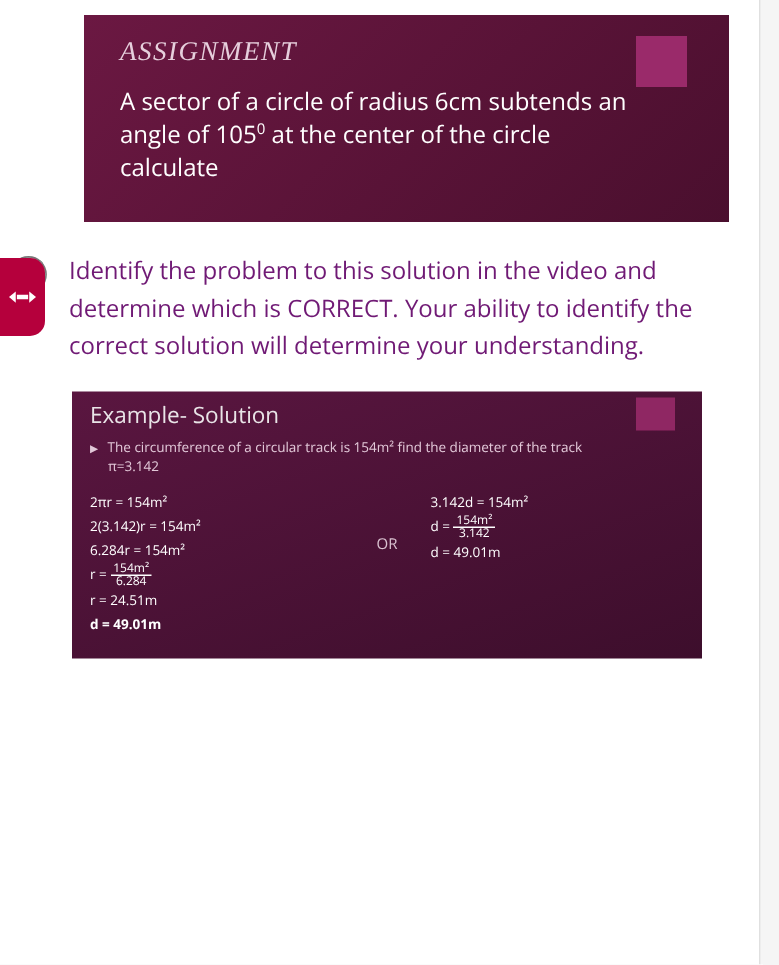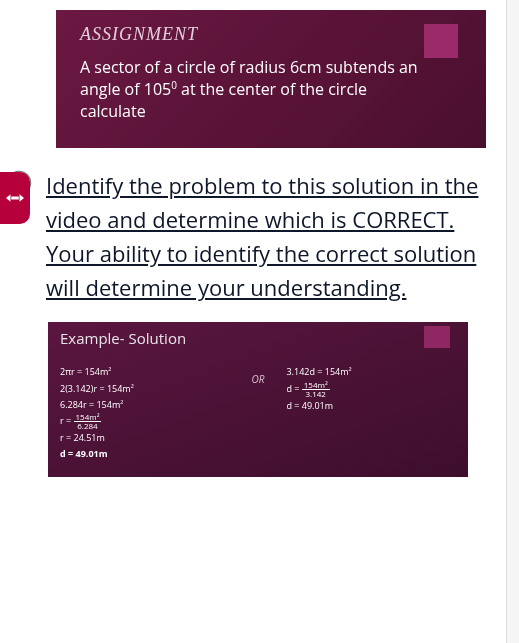--- a/index.html
+++ b/index.html
@@ -59,63 +59,61 @@
     margin: 10px 0 18px 0;
   }
   .gear-icon {
     width: 30px; height: 30px;
     flex: 0 0 30px;
     margin-left: -42px;
     display: flex; align-items: center; justify-content: center;
   }
   .gear-icon svg { width: 28px; height: 28px; }
   .instruction-text {
-    color: #0f172a;
-    font-size: 22px;
+    color: #701a75;
+    font-size: 16px;
     line-height: 1.55;
-    text-decoration: underline;
   }
   .slide2 {
     background: linear-gradient(160deg, #5a1640 0%, #3d0e2c 100%);
     color: #fff;
     padding: 6px 12px 14px 12px;
     position: relative;
     margin-left: 2px;
     width: 420px;
     font-size: 10px;
   }
   .slide2 .accent-sq2 {
     position: absolute;
     top: 4px; right: 18px;
     width: 26px; height: 22px;
     background: #8f2763;
   }
   .slide2-title {
     font-size: 15px;
     color: #e9e4e7;
-    margin-bottom: 16px;
+    margin-bottom: 4px;
     font-weight: 400;
   }
   .slide2-sub {
     font-size: 9px;
     color: #e2c8d8;
     margin-bottom: 10px;
   }
   .slide2-sub .tri { font-size: 7px; margin-right:4px; }
   .slide2-cols {
     display: flex;
     gap: 22px;
     font-size: 9px;
     line-height: 1.8;
   }
   .slide2-cols .col { flex: 1; }
   .slide2-cols .or {
     align-self: flex-start;
-    margin-top: 6px;
-    font-style: italic;
+    margin-top: 26px;
     font-size: 10px;
     color: #d9c2d0;
   }
   .slide2 .frac {
     display: inline-block;
     text-align: center;
     vertical-align: middle;
     font-size: 8px;
     line-height: 1;
   }
@@ -173,20 +171,25 @@
             <line x1="17.4" y1="6.6" x2="19.5" y2="4.5"></line>
           </g>
         </svg>
     </div>
     <div class="instruction-text">Identify the problem to this solution in the video and determine which is CORRECT. Your ability to identify the correct solution will determine your understanding.</div>
   </div>
 
   <div class="slide2">
     <div class="accent-sq2"></div>
     <div class="slide2-title">Example- Solution</div>
+    <div class="slide2-sub">
+      <span class="tri">▶</span>
+      <span>The circumference of a circular track is 154m² find the diameter of the track</span><br>
+      <span style="margin-left:12px">π=3.142</span>
+    </div>
     <div class="slide2-cols">
       <div class="col">
         <div>2πr = 154m²</div>
         <div>2(3.142)r = 154m²</div>
         <div>6.284r = 154m²</div>
         <div>
           <span>r = </span>
           <span class="frac">
             <span class="top">154m²</span>
             <span class="bot">6.284</span>

